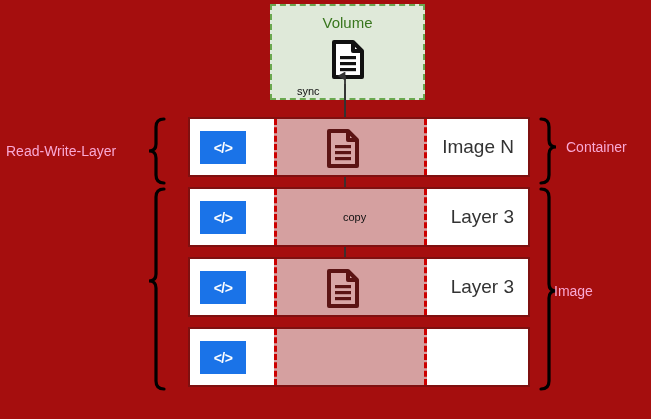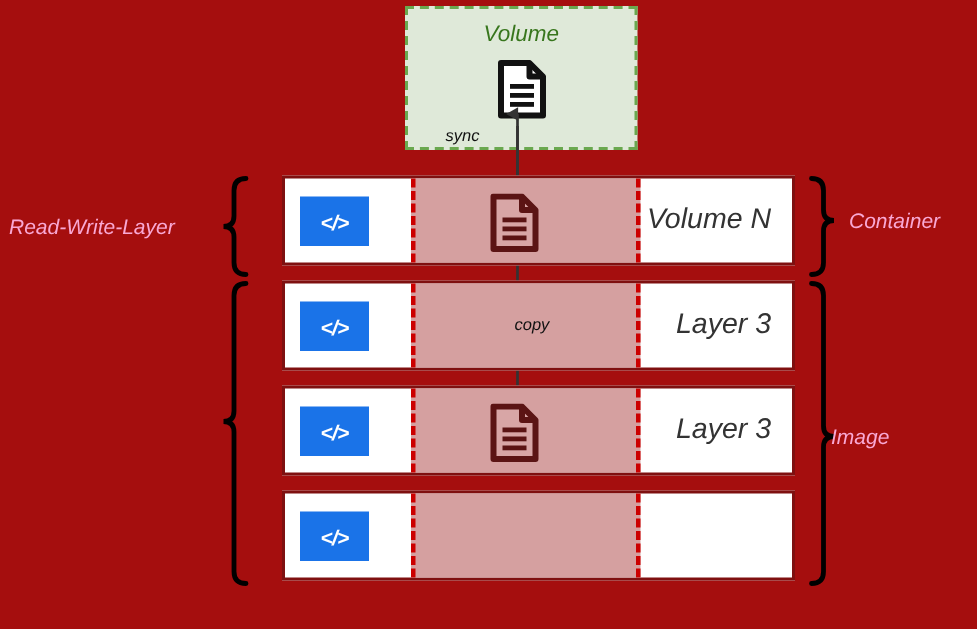--- a/index.html
+++ b/index.html
@@ -12,21 +12,20 @@
     background: #a50e0e;
     font-family: "Liberation Sans", sans-serif;
     overflow: hidden;
     position: relative;
   }
   #canvas {
     position: absolute;
     left: 0; top: 0;
     width: 651px;
     height: 419px;
-    font-style: italic;
   }
 
   
   .volume-box {
     position: absolute;
     left: 270px;
     top: 4px;
     width: 155px;
     height: 96px;
     background: #dfe9d9;
@@ -207,21 +206,21 @@
     <div class="code-badge">&lt;/&gt;</div>
     <div class="layer-doc">
       <svg width="34" height="40" viewBox="0 0 34 40">
         <path d="M3 2 H22 L31 11 V37 H3 Z" fill="#d8a6a6" stroke="#5b1414" stroke-width="4" stroke-linejoin="round"></path>
         <path d="M22 2 V11 H31" fill="none" stroke="#5b1414" stroke-width="4" stroke-linejoin="round"></path>
         <rect x="9" y="16" width="16" height="3.2" fill="#5b1414"></rect>
         <rect x="9" y="22" width="16" height="3.2" fill="#5b1414"></rect>
         <rect x="9" y="28" width="16" height="3.2" fill="#5b1414"></rect>
       </svg>
     </div>
-    <div class="layer-label">Volume N</div>
+    <div class="layer-label">Image N</div>
   </div>
 
   <div class="layer layer-3">
     <div class="layer-mid"></div>
     <div class="code-badge">&lt;/&gt;</div>
     <div class="layer-label">Layer 3</div>
   </div>
 
   <div class="layer layer-2">
     <div class="layer-mid"></div>

